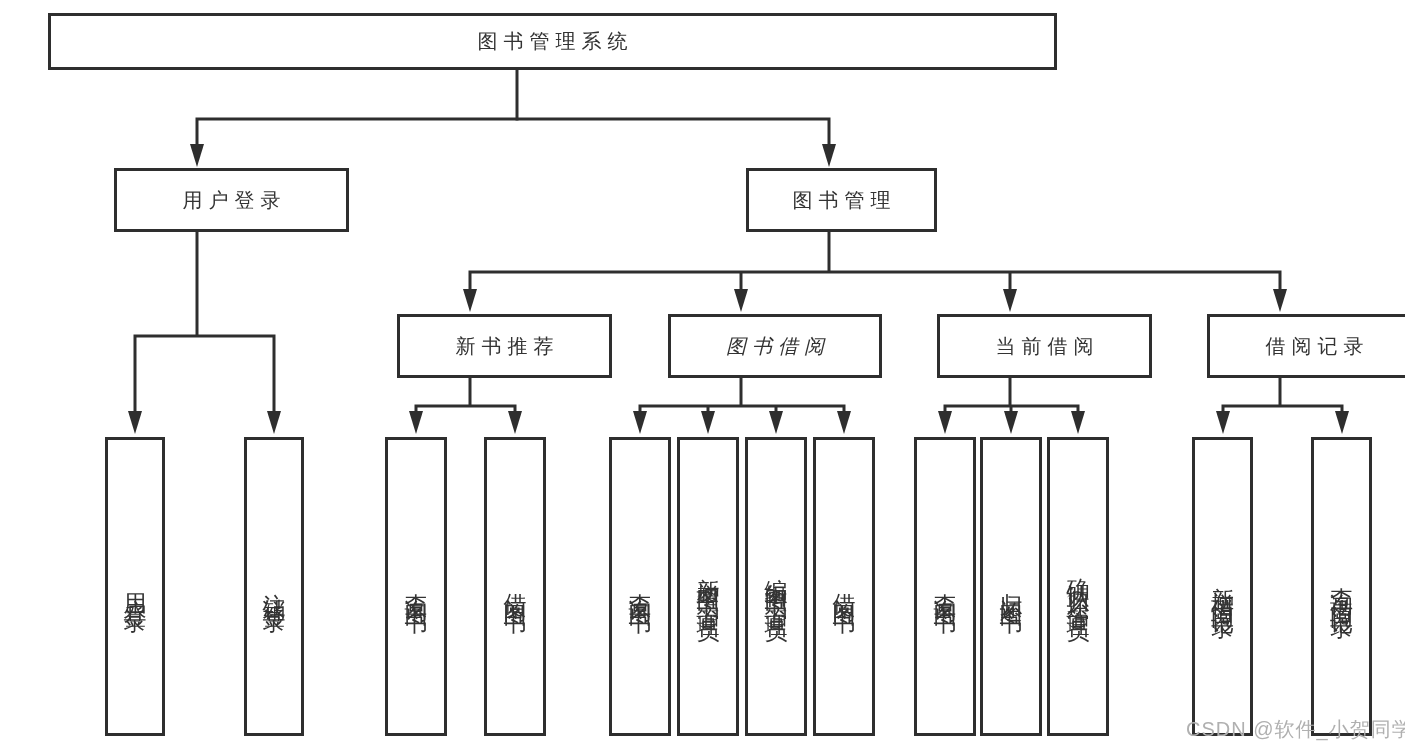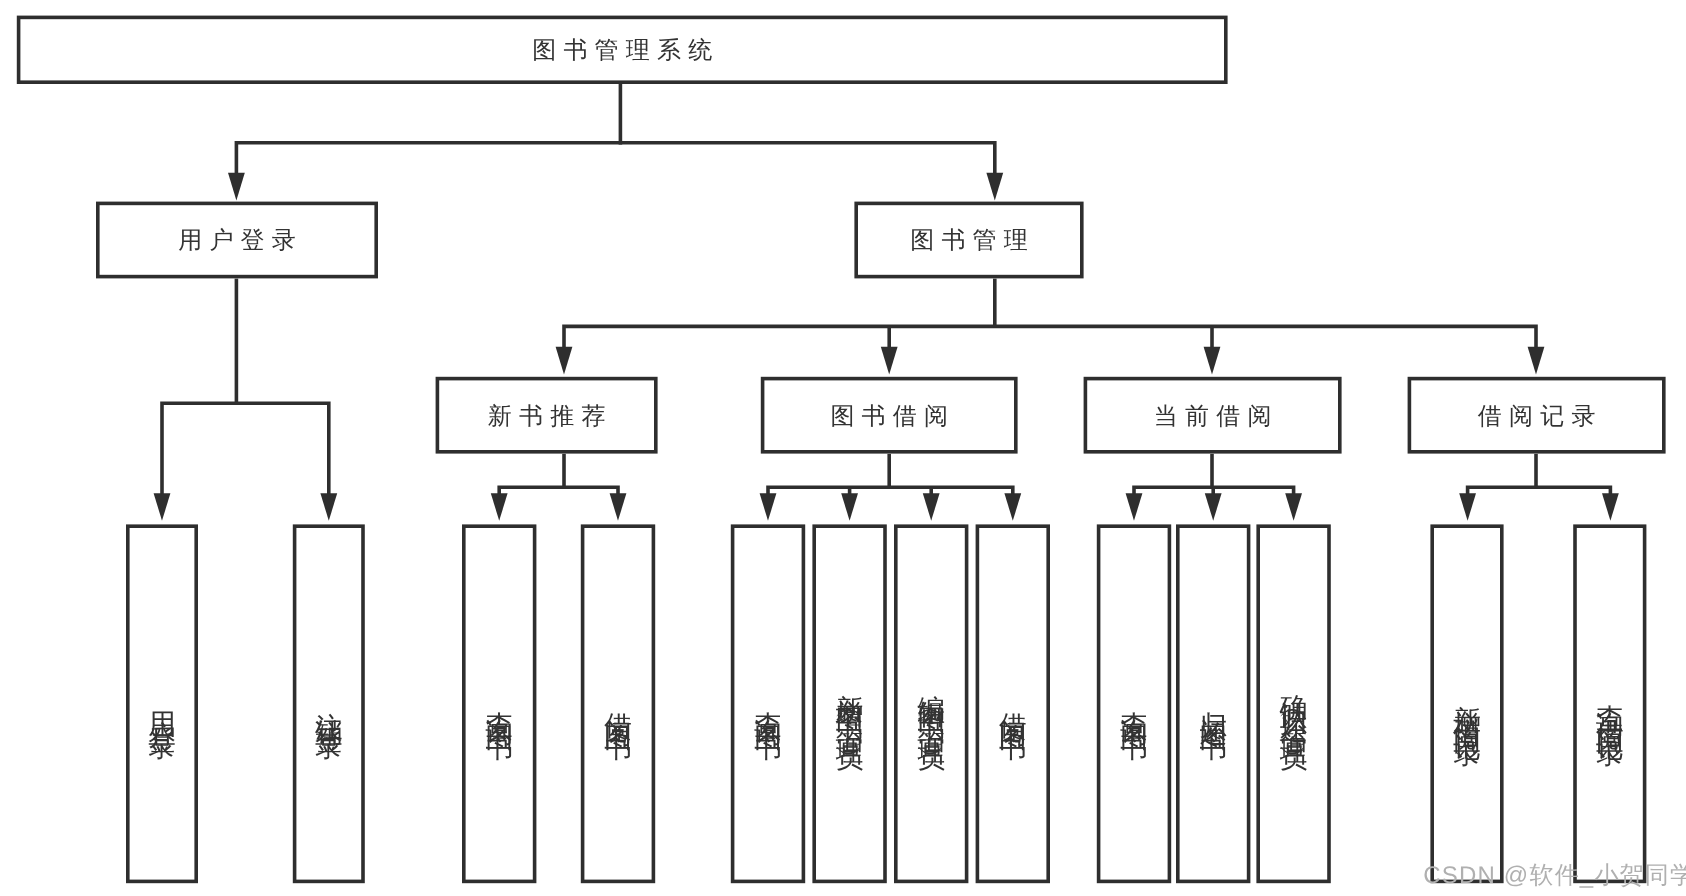--- a/index.html
+++ b/index.html
@@ -30,20 +30,21 @@
     display: flex;
     align-items: center;
     justify-content: center;
     z-index: 2;
   }
   .hbox {
     font-size: 20px;
     letter-spacing: 6px;
     text-indent: 6px;
     white-space: nowrap;
+    margin-left: 34px;
   }
   .vbox span {
     writing-mode: vertical-rl;
     text-orientation: mixed;
     font-size: 23px;
     letter-spacing: 6px;
     line-height: 1;
     white-space: nowrap;
   }
   .watermark {
@@ -126,24 +127,24 @@
     <span>图书管理系统</span>
   </div>
 
   <div class="node hbox" style="left:80px; top:168px; width:235px; height:64px;">
     <span>用户登录</span>
   </div>
   <div class="node hbox" style="left:712px; top:168px; width:191px; height:64px;">
     <span>图书管理</span>
   </div>
 
-  <div class="node hbox" style="left:363px; top:314px; width:185px; height:64px;">
+  <div class="node hbox" style="left:363px; top:314px; width:215px; height:64px;">
     <span>新书推荐</span>
   </div>
-  <div class="node hbox" style="left:634px; top:314px; width:214px; height:64px;">
+  <div class="node hbox" style="left:634px; top:314px; width:214px; height:64px;font-style:italic;">
     <span>图书借阅</span>
   </div>
   <div class="node hbox" style="left:903px; top:314px; width:215px; height:64px;justify-content:center;">
     <span>当前借阅</span>
   </div>
   <div class="node hbox" style="left:1173px; top:314px; width:215px; height:64px;">
     <span>借阅记录</span>
   </div>
 
   <div class="node vbox" style="left:105px; top:437px; width:60px; height:299px;">

